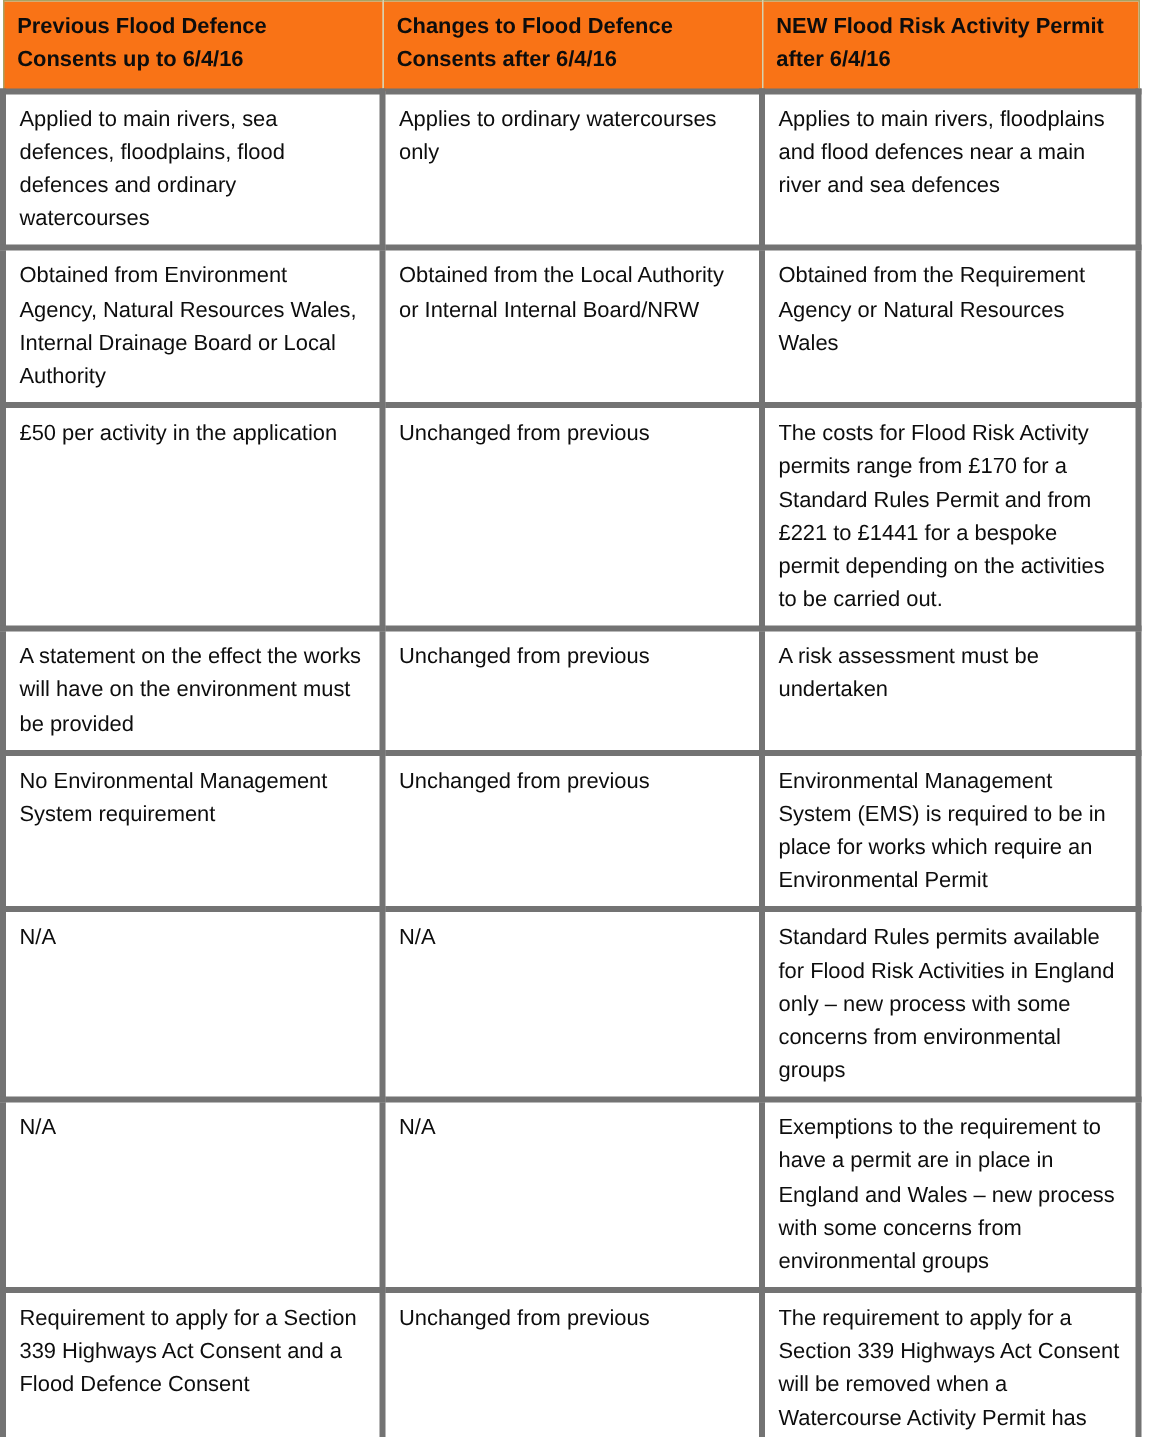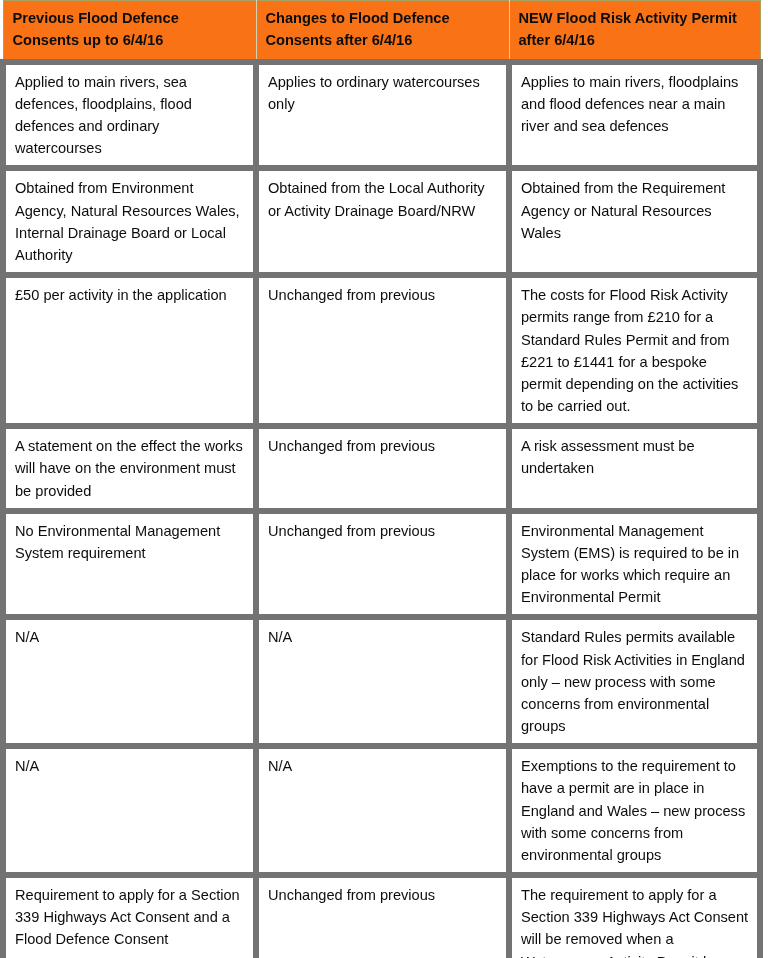--- a/index.html
+++ b/index.html
@@ -21,21 +21,21 @@
   }
   #comparison-table col.c1 { width: 253px; }
   #comparison-table col.c2 { width: 253px; }
   #comparison-table col.c3 { width: 251px; }
 
   #comparison-table th,
   #comparison-table td {
     vertical-align: top;
     text-align: left;
     padding: 6px 8px 6px 9px;
-    border: 6px solid #737373;
+    border: 4px solid #737373;
     color: #0d0d0d;
     font-size: 14.6px;
     line-height: 1.52;
     word-wrap: break-word;
   }
   #comparison-table thead th {
     background: #f97316;
     font-weight: bold;
     border: 1px solid #a9a263;
     border-right-color: #d6d2ad;
@@ -81,35 +81,35 @@
         </td>
       <td>
           <span class="cell-text">Applies to main rivers, floodplains and flood defences near a main river and sea defences</span>
         </td>
     </tr>
     <tr>
       <td>
           <span class="cell-text">Obtained from Environment Agency, Natural Resources Wales, Internal Drainage Board or Local Authority</span>
         </td>
       <td>
-          <span class="cell-text">Obtained from the Local Authority or Activity Drainage Board/NRW</span>
+          <span class="cell-text">Obtained from the Local Authority or Internal Internal Board/NRW</span>
         </td>
       <td>
           <span class="cell-text">Obtained from the Requirement Agency or Natural Resources Wales</span>
         </td>
     </tr>
     <tr>
       <td>
           <span class="cell-text">£50 per activity in the application</span>
         </td>
       <td>
           <span class="cell-text">Unchanged from previous</span>
         </td>
       <td>
-          <span class="cell-text">The costs for Flood Risk Activity permits range from £210 for a Standard Rules Permit and from £221 to £1441 for a bespoke permit depending on the activities to be carried out.</span>
+          <span class="cell-text">The costs for Flood Risk Activity permits range from £170 for a Standard Rules Permit and from £221 to £1441 for a bespoke permit depending on the activities to be carried out.</span>
         </td>
     </tr>
     <tr>
       <td>
           <span class="cell-text">A statement on the effect the works will have on the environment must be provided</span>
         </td>
       <td>
           <span class="cell-text">Unchanged from previous</span>
         </td>
       <td>

